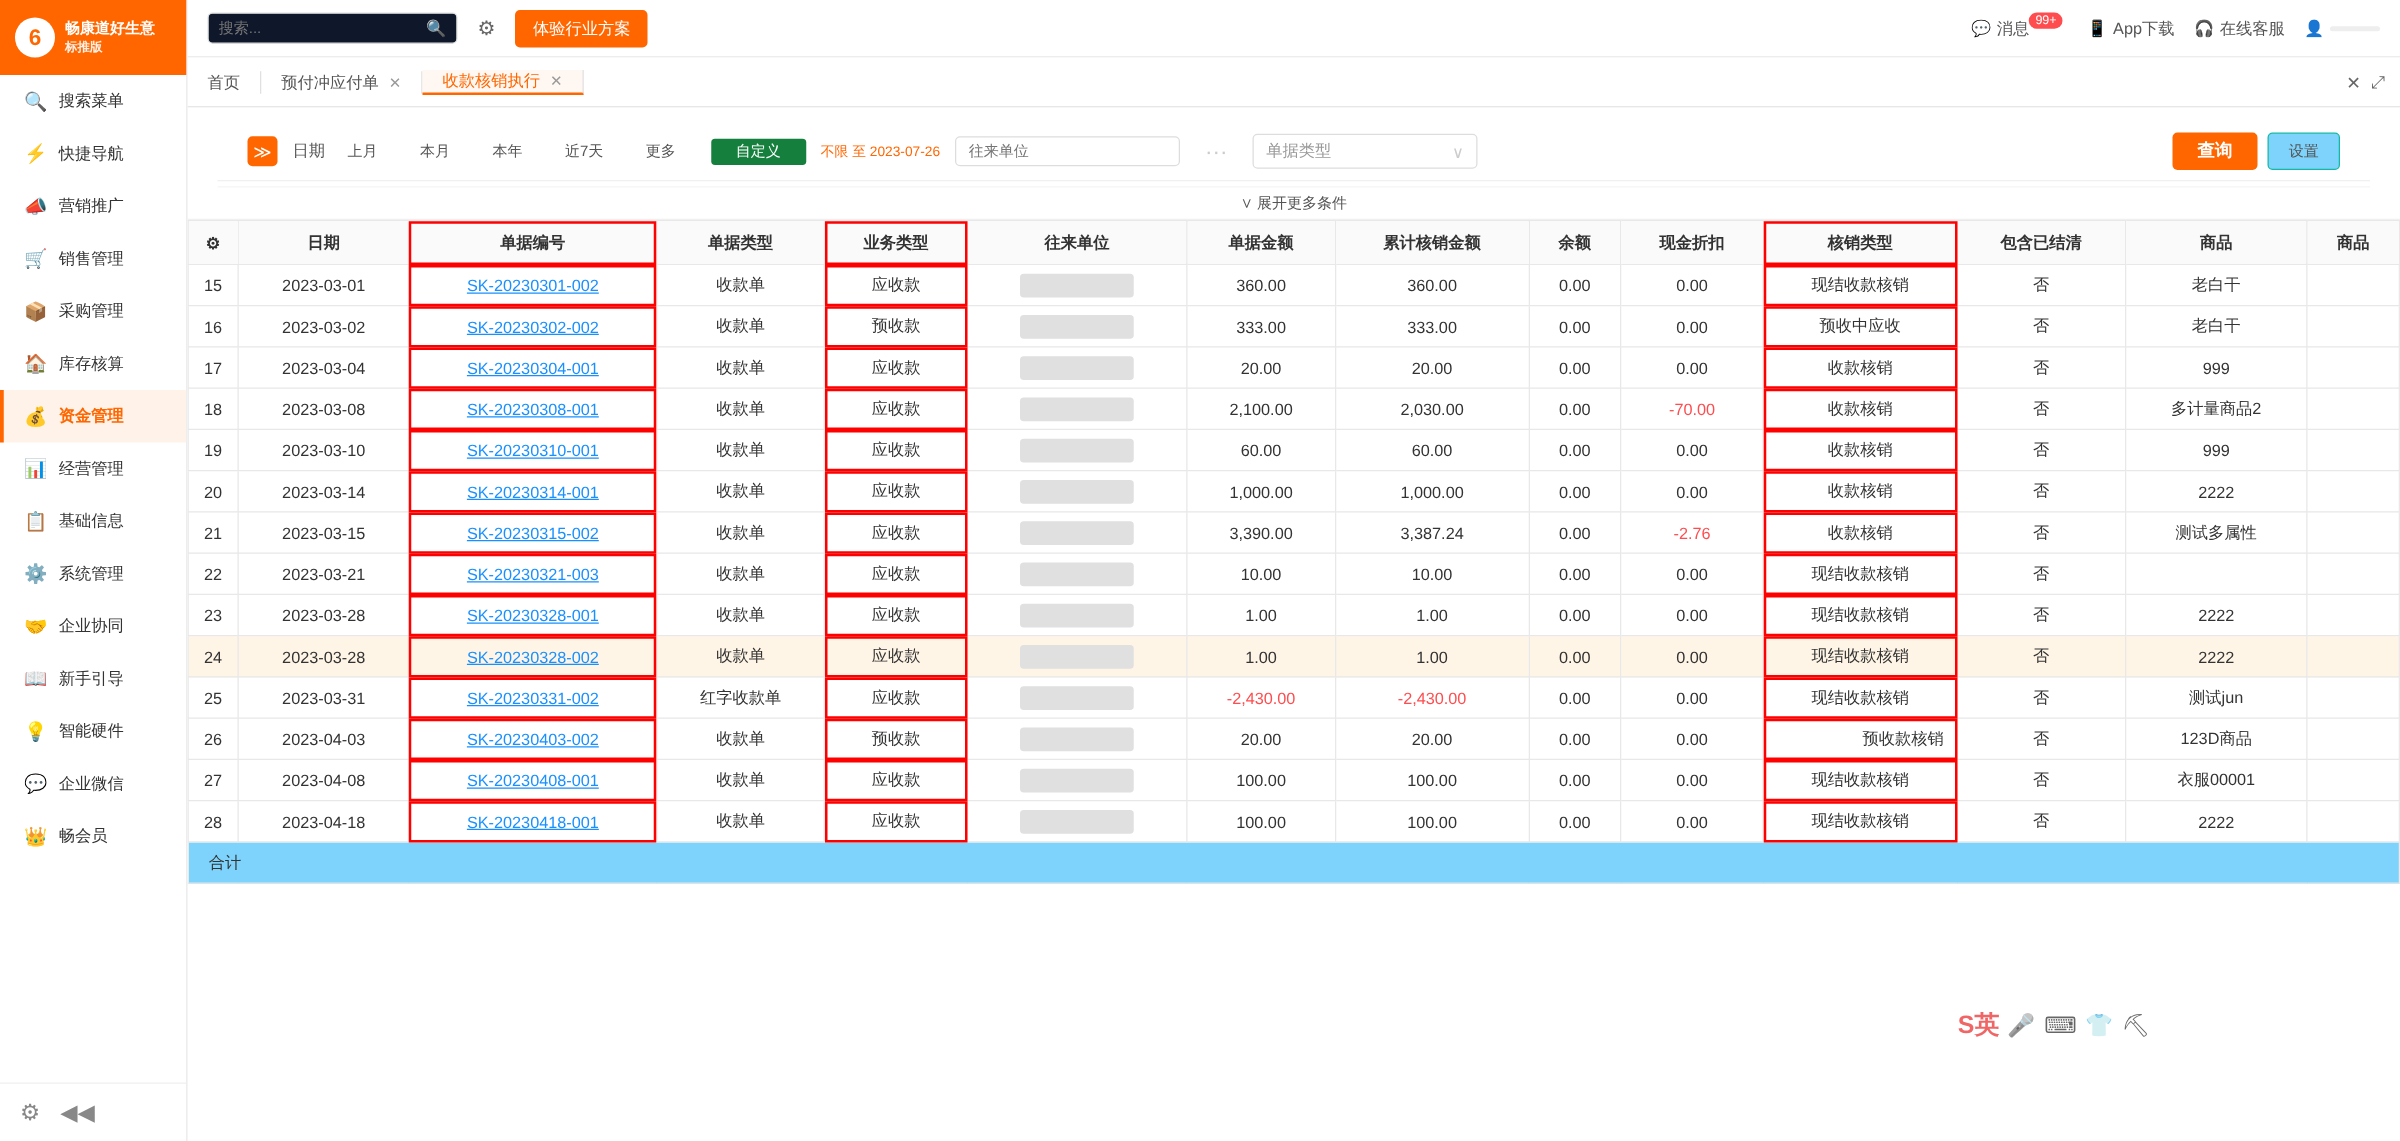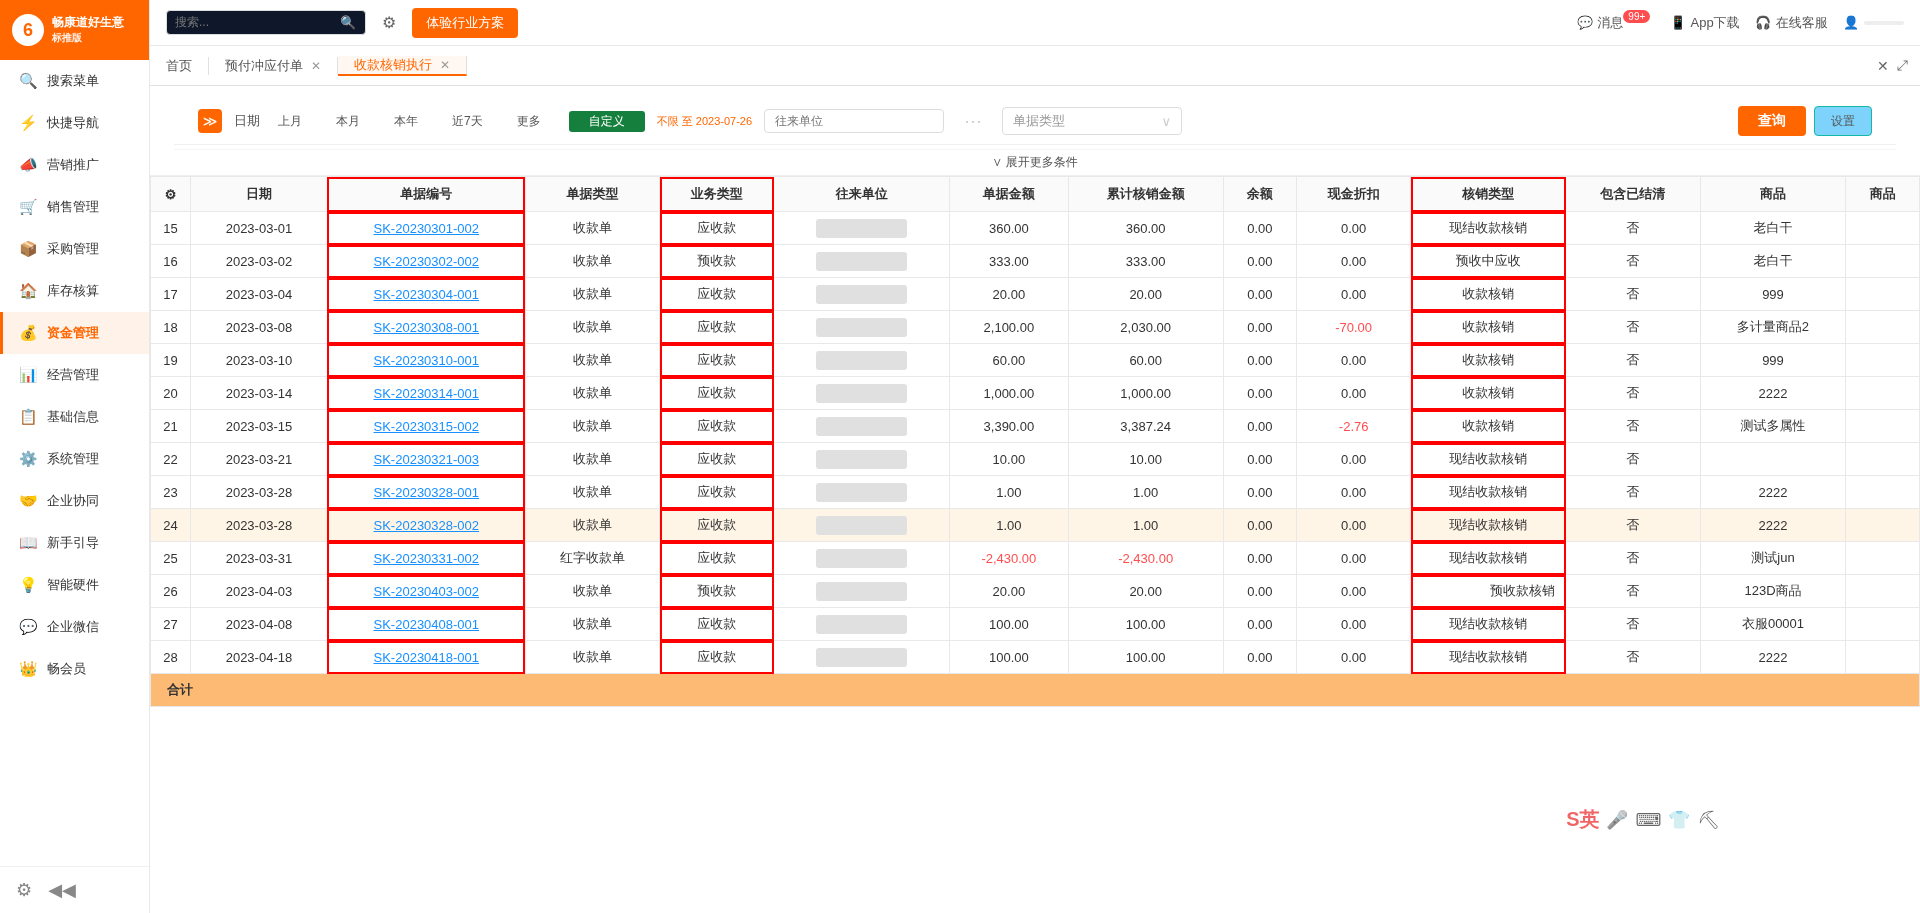--- a/index.html
+++ b/index.html
@@ -226,21 +226,21 @@
     }
     tbody tr.highlighted { background: #fff5e6; }
     .link-text { color: #1890ff; text-decoration: underline; cursor: pointer; margin-top: 18px; }
     .negative { color: #ff4d4f; }
 
     
     .table-area::-webkit-scrollbar { width: 6px; height: 6px; }
     .table-area::-webkit-scrollbar-thumb { background: #ccc; border-radius: 3px; }
 
     
-    .total-row td { background: #fdba74; font-weight: bold; }
+    .total-row td { background: #7dd3fc; font-weight: normal; }
 
     
     .watermark {
       position: fixed;
       bottom: 80px; right: 200px;
       opacity: 0.6;
       z-index: 100;
       pointer-events: none;
       font-size: 24px;
     }

